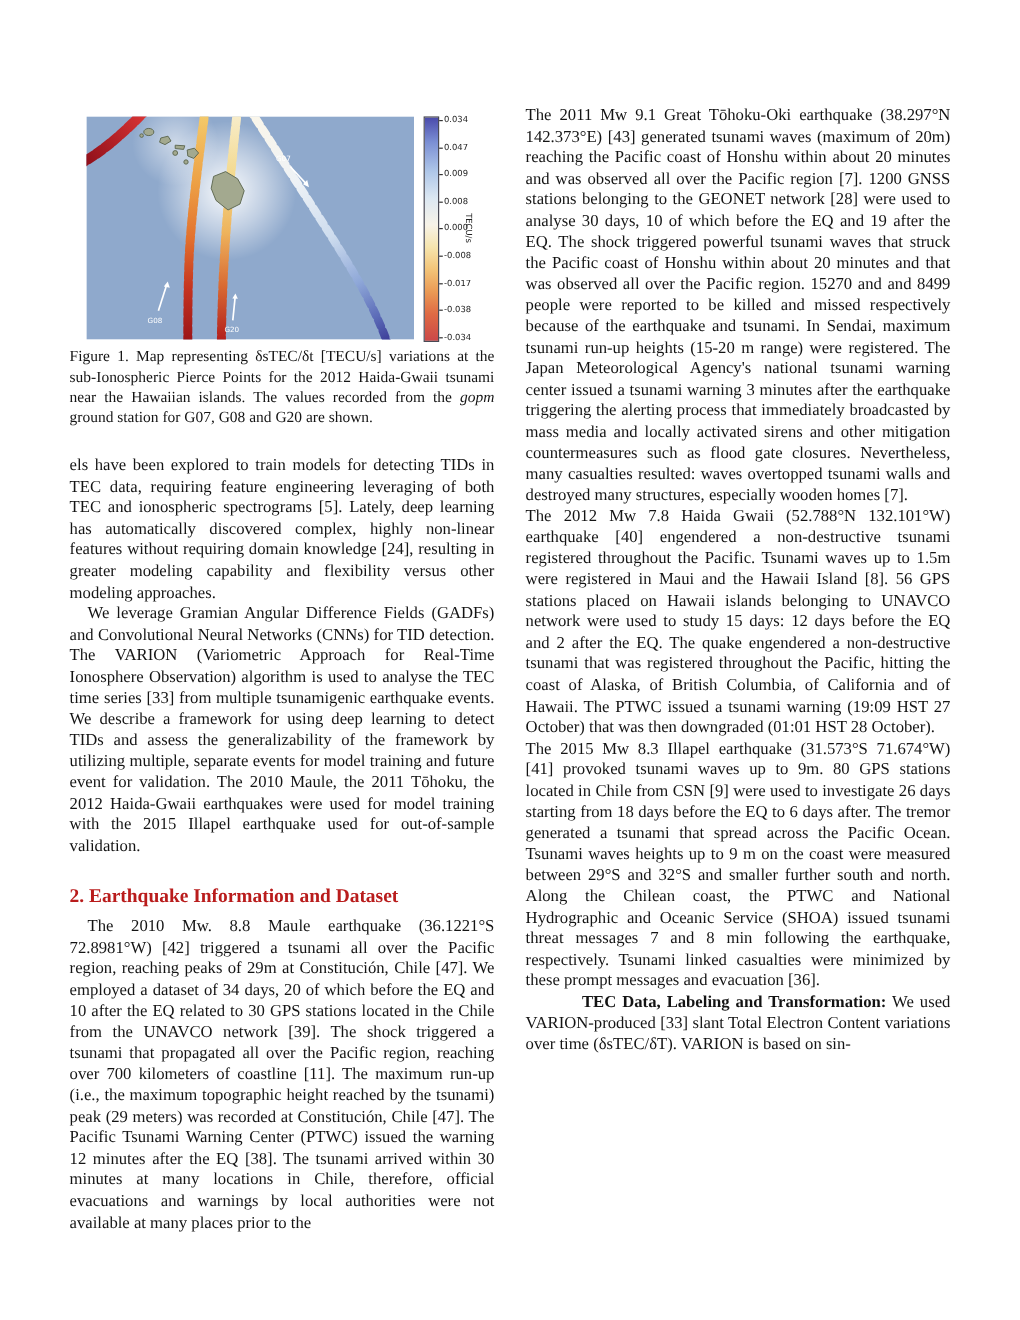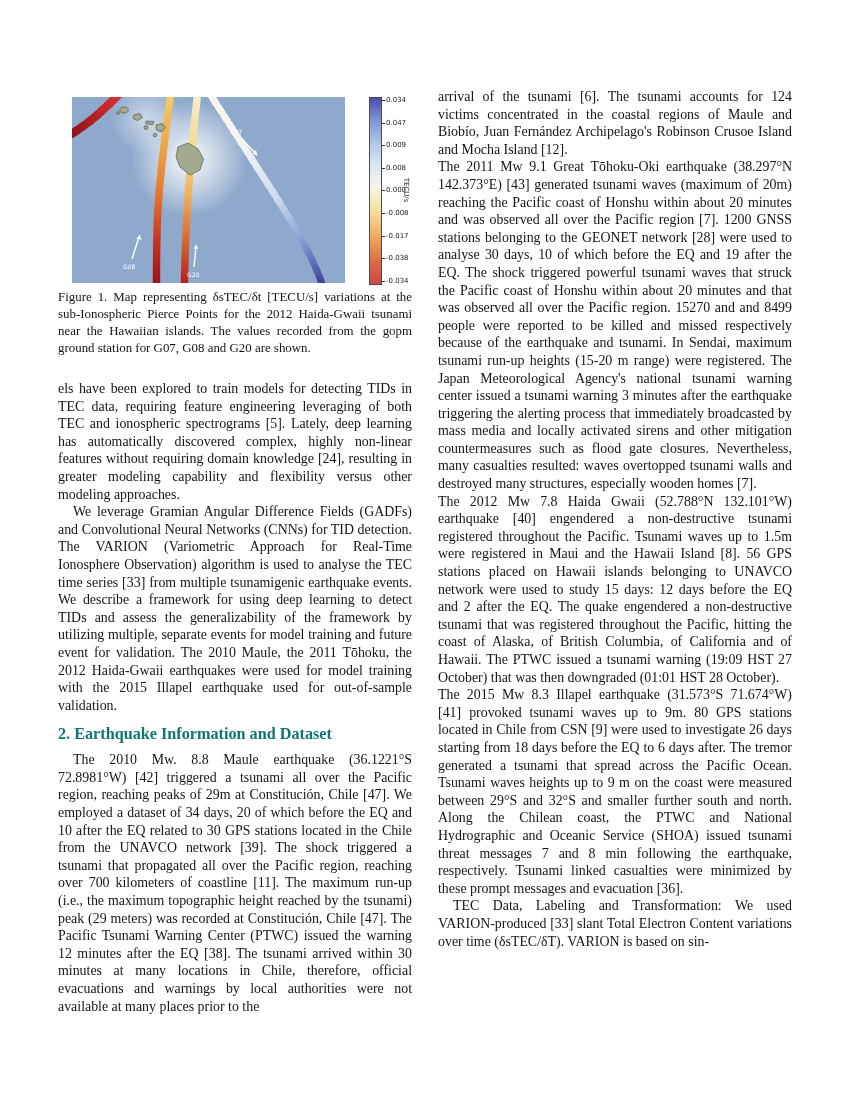--- a/index.html
+++ b/index.html
@@ -3,50 +3,50 @@
 <meta charset="utf-8">
 <style>
   html,body{margin:0;padding:0;background:#ffffff;}
   .page{
     position:relative;width:850px;height:1100px;background:#ffffff;
     font-family:"Liberation Serif",serif;color:#141414;overflow:hidden;
   }
   
   .figure-wrap{position:absolute;left:72px;top:97px;width:330px;height:186px;display:flex;}
   .map-box{width:273px;height:186px;position:relative;flex:0 0 auto;}
-  .cbar-wrap{position:relative;width:49px;height:186px;margin-left:24px;flex:0 0 auto;
+  .cbar-wrap{position:relative;width:49px;height:186px;margin-left:8px;flex:0 0 auto;
              font-family:"DejaVu Sans",sans-serif;}
   .cbar{
     position:absolute;left:0;top:0;width:11px;height:186px;border:1px solid #4a4a55;
     background:linear-gradient(to bottom,
       #4b4bab 0%, #7b8fd4 11%, #aec6e8 24%, #dbe7f2 36%, #f7f3e8 48%,
       #f6e5ae 58%, #f3c478 68%, #ea9a55 78%, #df6a44 88%, #cb4848 100%);
   }
   .cbar-tick{position:absolute;width:3px;height:1px;background:#333;left:13px;}
   .cbar-label{position:absolute;left:17px;font-size:7px;color:#222;transform:translateY(-50%);white-space:nowrap;}
   .cbar-unit{position:absolute;left:37px;top:93px;font-size:7px;color:#222;
              transform:translate(-50%,-50%) rotate(90deg);white-space:nowrap;}
   
   .caption{
     position:absolute;left:58px;top:289px;width:354px;
     font-size:12.9px;line-height:16.9px;text-align:justify;color:#141414;
   }
   .caption .math{}
-  .caption .ital{}
+  .caption .ital{font-style:italic;}
   
   .col{position:absolute;width:354px;font-size:13.9px;line-height:17.6px;text-align:justify;}
   .col-left{left:58px;top:380px;}
   .col-right{left:438px;top:88px;}
   .col p{margin:0;padding:0;}
   .col p.indent{text-indent:15px;}
   .col h2{
-    font-size:16.2px;line-height:19px;margin:11px 0 7px 0;text-align:left;
-    font-weight:bold;color:#0f766e;
+    font-size:16.2px;line-height:19px;margin:24px 0 7px 0;text-align:left;
+    font-weight:bold;color:#b91c1c;
   }
-  .lead-bold{font-weight:normal;}
+  .lead-bold{font-weight:bold;margin-left:32px;}
 </style>
 </head>
 <body>
 
 <div class="page">
 
   <div class="figure-wrap">
     <div class="map-box">
       <svg width="273" height="186" viewBox="0 0 273 186">
         <defs>
@@ -154,20 +154,19 @@
   </div>
 
   <div class="col col-left">
     <p>els have been explored to train models for detecting TIDs in TEC data, requiring feature engineering leveraging of both TEC and ionospheric spectrograms [5]. Lately, deep learning has automatically discovered complex, highly non-linear features without requiring domain knowledge [24], resulting in greater modeling capability and flexibility versus other modeling approaches.</p>
     <p class="indent">We leverage Gramian Angular Difference Fields (GADFs) and Convolutional Neural Networks (CNNs) for TID detection. The VARION (Variometric Approach for Real-Time Ionosphere Observation) algorithm is used to analyse the TEC time series [33] from multiple tsunamigenic earthquake events. We describe a framework for using deep learning to detect TIDs and assess the generalizability of the framework by utilizing multiple, separate events for model training and future event for validation. The 2010 Maule, the 2011 Tōhoku, the 2012 Haida-Gwaii earthquakes were used for model training with the 2015 Illapel earthquake used for out-of-sample validation.</p>
     <h2>2. Earthquake Information and Dataset</h2>
     <p class="indent">The 2010 Mw. 8.8 Maule earthquake (36.1221°S 72.8981°W) [42] triggered a tsunami all over the Pacific region, reaching peaks of 29m at Constitución, Chile [47]. We employed a dataset of 34 days, 20 of which before the EQ and 10 after the EQ related to 30 GPS stations located in the Chile from the UNAVCO network [39]. The shock triggered a tsunami that propagated all over the Pacific region, reaching over 700 kilometers of coastline [11]. The maximum run-up (i.e., the maximum topographic height reached by the tsunami) peak (29 meters) was recorded at Constitución, Chile [47]. The Pacific Tsunami Warning Center (PTWC) issued the warning 12 minutes after the EQ [38]. The tsunami arrived within 30 minutes at many locations in Chile, therefore, official evacuations and warnings by local authorities were not available at many places prior to the</p>
   </div>
 
   <div class="col col-right">
-    <p>arrival of the tsunami [6]. The tsunami accounts for 124 victims concentrated in the coastal regions of Maule and Biobío, Juan Fernández Archipelago's Robinson Crusoe Island and Mocha Island [12].</p>
     <p>The 2011 Mw 9.1 Great Tōhoku-Oki earthquake (38.297°N 142.373°E) [43] generated tsunami waves (maximum of 20m) reaching the Pacific coast of Honshu within about 20 minutes and was observed all over the Pacific region [7]. 1200 GNSS stations belonging to the GEONET network [28] were used to analyse 30 days, 10 of which before the EQ and 19 after the EQ. The shock triggered powerful tsunami waves that struck the Pacific coast of Honshu within about 20 minutes and that was observed all over the Pacific region. 15270 and and 8499 people were reported to be killed and missed respectively because of the earthquake and tsunami. In Sendai, maximum tsunami run-up heights (15-20 m range) were registered. The Japan Meteorological Agency's national tsunami warning center issued a tsunami warning 3 minutes after the earthquake triggering the alerting process that immediately broadcasted by mass media and locally activated sirens and other mitigation countermeasures such as flood gate closures. Nevertheless, many casualties resulted: waves overtopped tsunami walls and destroyed many structures, especially wooden homes [7].</p>
     <p>The 2012 Mw 7.8 Haida Gwaii (52.788°N 132.101°W) earthquake [40] engendered a non-destructive tsunami registered throughout the Pacific. Tsunami waves up to 1.5m were registered in Maui and the Hawaii Island [8]. 56 GPS stations placed on Hawaii islands belonging to UNAVCO network were used to study 15 days: 12 days before the EQ and 2 after the EQ. The quake engendered a non-destructive tsunami that was registered throughout the Pacific, hitting the coast of Alaska, of British Columbia, of California and of Hawaii. The PTWC issued a tsunami warning (19:09 HST 27 October) that was then downgraded (01:01 HST 28 October).</p>
     <p>The 2015 Mw 8.3 Illapel earthquake (31.573°S 71.674°W) [41] provoked tsunami waves up to 9m. 80 GPS stations located in Chile from CSN [9] were used to investigate 26 days starting from 18 days before the EQ to 6 days after. The tremor generated a tsunami that spread across the Pacific Ocean. Tsunami waves heights up to 9 m on the coast were measured between 29°S and 32°S and smaller further south and north. Along the Chilean coast, the PTWC and National Hydrographic and Oceanic Service (SHOA) issued tsunami threat messages 7 and 8 min following the earthquake, respectively. Tsunami linked casualties were minimized by these prompt messages and evacuation [36].</p>
     <p class="indent"><span class="lead-bold">TEC Data, Labeling and Transformation:</span><span> We used VARION-produced [33] slant Total Electron Content variations over time (δsTEC/δT). VARION is based on sin-</span></p>
   </div>
 
 </div>
 
 </body></html>

